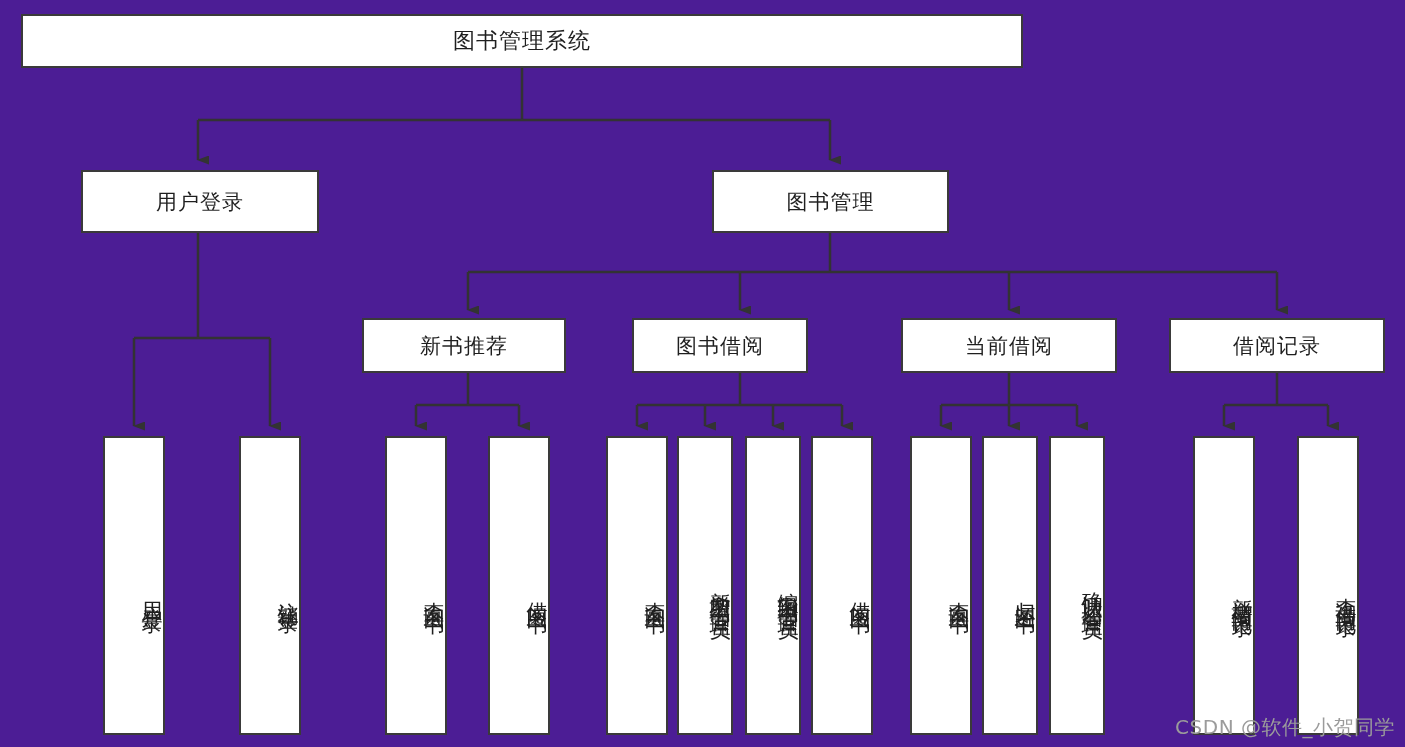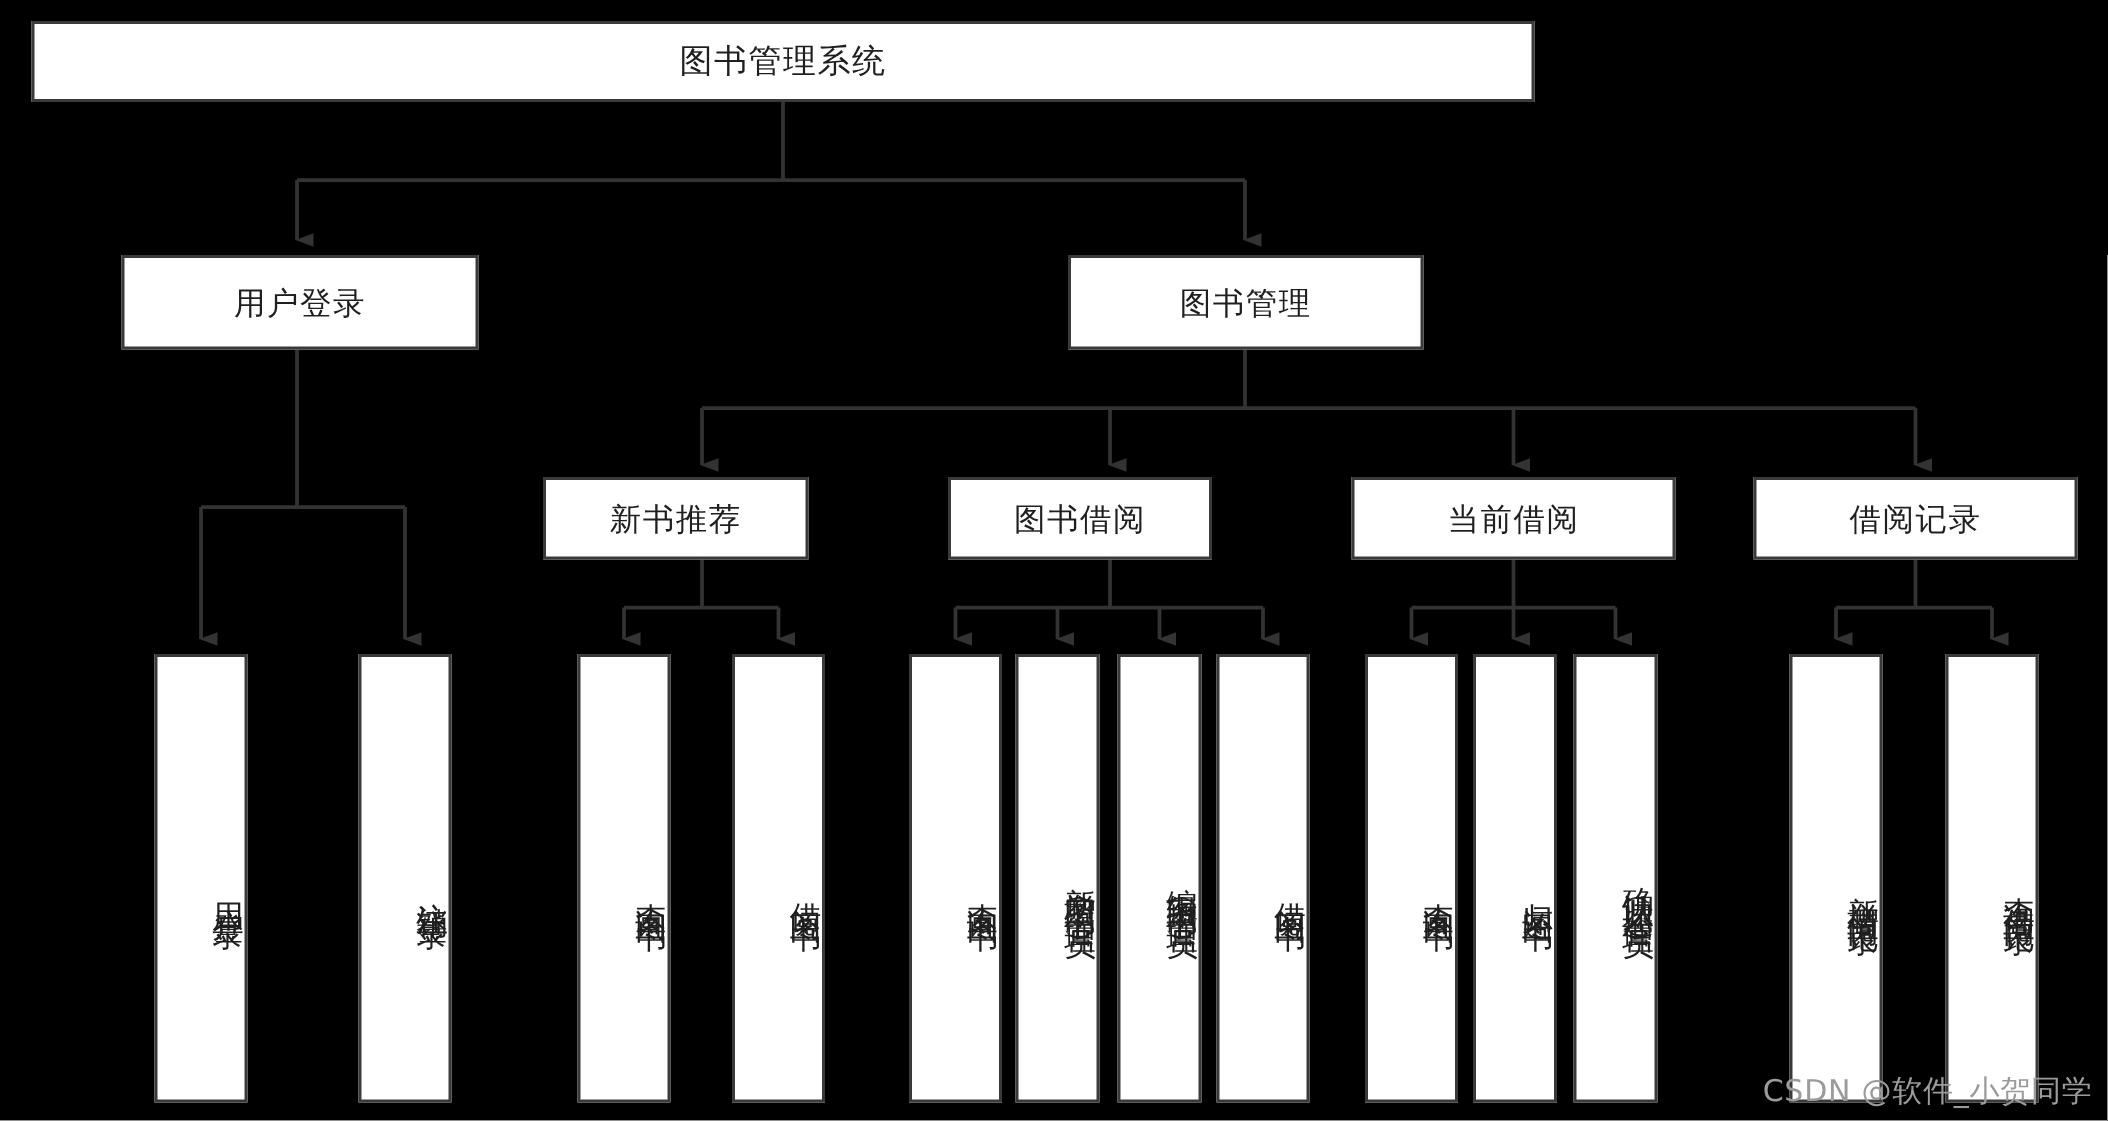--- a/index.html
+++ b/index.html
@@ -8,21 +8,21 @@
     padding: 0;
     background: #ffffff;
   }
   body {
     font-family: "DejaVu Sans", "Liberation Sans", sans-serif;
   }
   #diagram-root {
     position: relative;
     width: 1405px;
     height: 747px;
-    background: #000000;
+    background: #4c1d95;
     overflow: hidden;
   }
   #diagram-svg {
     position: absolute;
     left: 0;
     top: 0;
     width: 1405px;
     height: 747px;
   }
   .node-box {
@@ -130,21 +130,21 @@
   </div>
 
   <div class="node-box horiz" style="left:81px; top:170px; width:238px; height:63px;">
     <span class="node-label">用户登录</span>
   </div>
 
   <div class="node-box horiz" style="left:712px; top:170px; width:237px; height:63px;">
     <span class="node-label">图书管理</span>
   </div>
 
-  <div class="node-box horiz" style="left:362px; top:318px; width:177px; height:55px;">
+  <div class="node-box horiz" style="left:362px; top:318px; width:204px; height:55px;">
     <span class="node-label">新书推荐</span>
   </div>
 
   <div class="node-box horiz" style="left:632px; top:318px; width:176px; height:55px;">
     <span class="node-label">图书借阅</span>
   </div>
 
   <div class="node-box horiz" style="left:1169px; top:318px; width:216px; height:55px;">
     <span class="node-label">借阅记录</span>
   </div>

